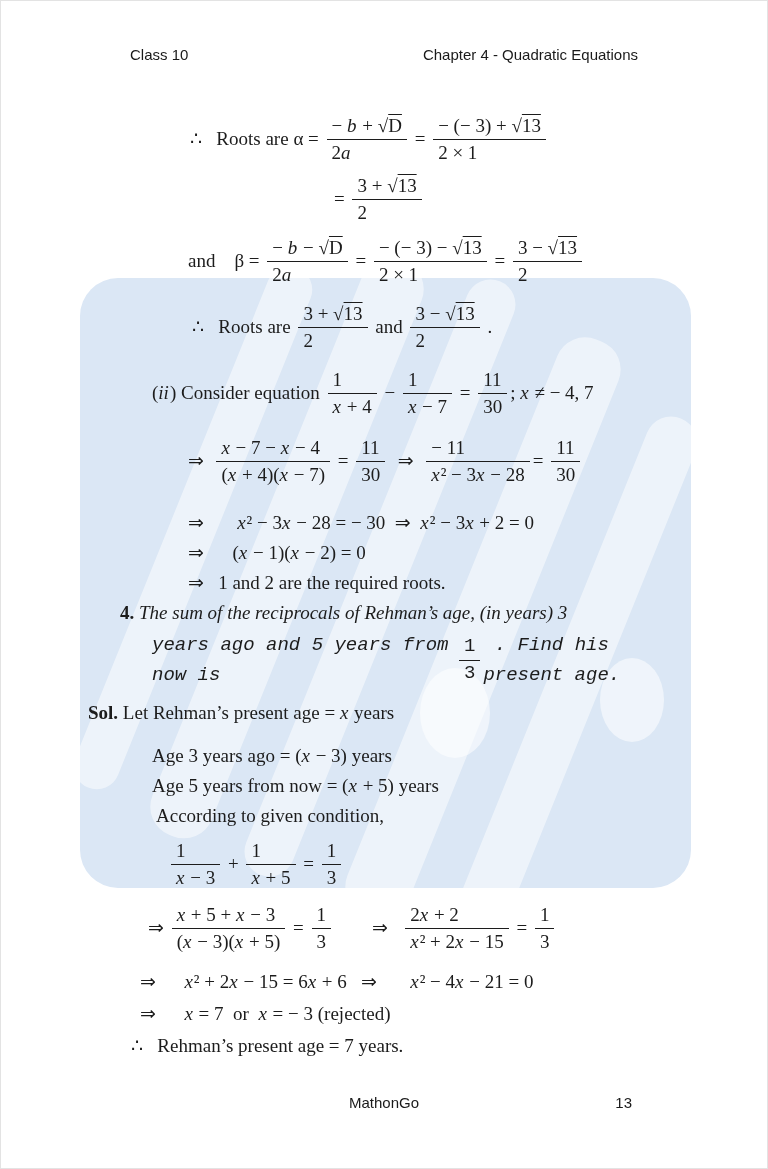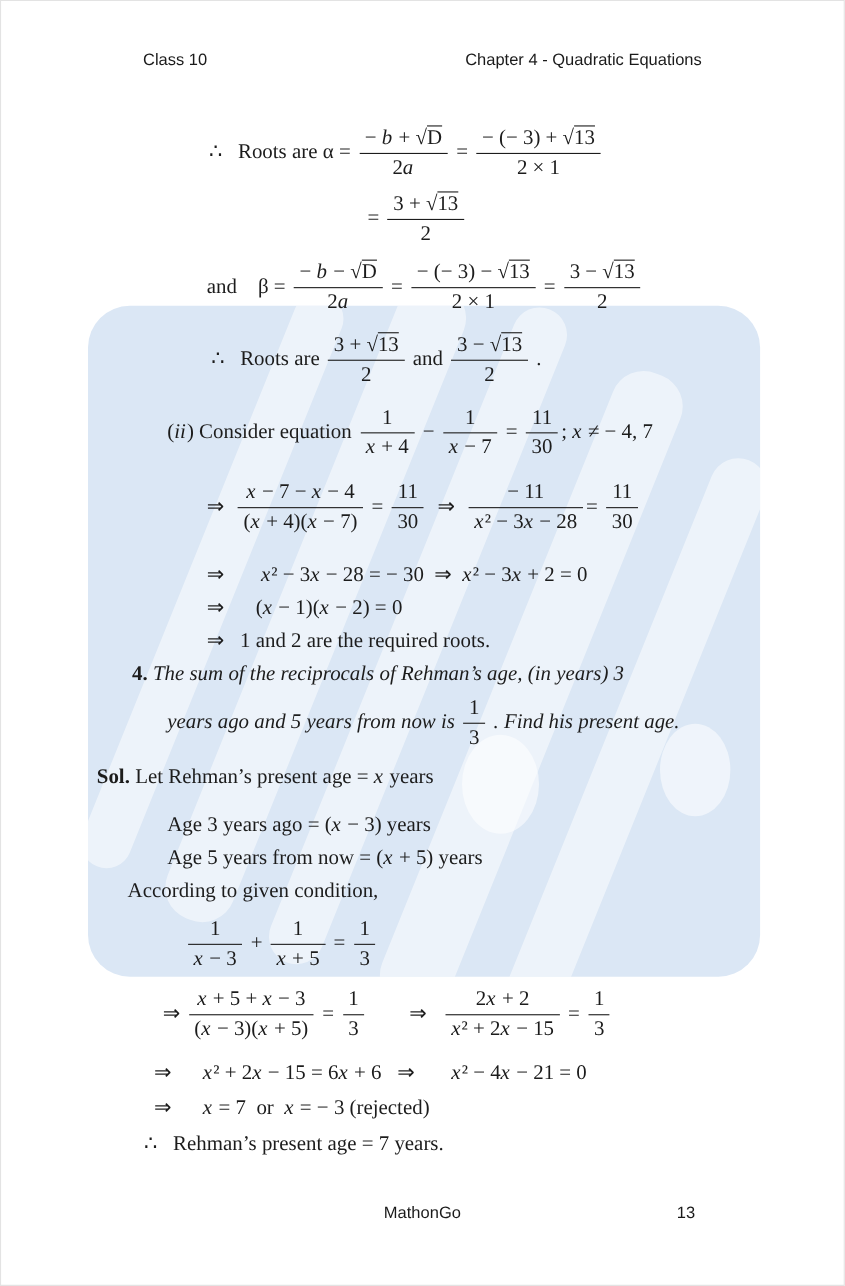--- a/index.html
+++ b/index.html
@@ -39,21 +39,21 @@
     font-size:19px;
   }
   .mline{
     white-space:pre-wrap;line-height:30px;min-height:28px;
     display:flex;align-items:center;flex-wrap:nowrap;
   }
   .mline .seg{white-space:pre-wrap;}
   .st-b{font-weight:bold;}
   .st-i{font-style:italic;}
   .frac{
-    display:inline-flex;flex-direction:column;text-align:center;
+    display:inline-flex;flex-direction:column;
     vertical-align:middle;margin:0 3px;line-height:25px;padding:1px 0;
   }
   .frac .num{border-bottom:1.5px solid #1c1c1c;padding:0 5px 1px;}
   .frac .den{padding:0 5px;}
   .sqb{text-decoration:overline;}
   i{padding-right:1px;}
 </style>
 </head>
 <body>
 
@@ -76,25 +76,25 @@
     <div class="mline" style="margin-left: 102px; margin-top: 0px;"><span class="seg">∴   Roots are α = </span><span class="frac"><span class="num">− <i>b</i> + <span>√<span class="sqb">D</span></span></span><span class="den">2<i>a</i></span></span><span class="seg"> = </span><span class="frac"><span class="num">− (− 3) + <span>√<span class="sqb">13</span></span></span><span class="den">2 × 1</span></span></div>
     <div class="mline" style="margin-left: 246px; margin-top: 6px;"><span class="seg">= </span><span class="frac"><span class="num">3 + <span>√<span class="sqb">13</span></span></span><span class="den">2</span></span></div>
     <div class="mline" style="margin-left: 100px; margin-top: 8px;"><span class="seg">and    β = </span><span class="frac"><span class="num">− <i>b</i> − <span>√<span class="sqb">D</span></span></span><span class="den">2<i>a</i></span></span><span class="seg"> = </span><span class="frac"><span class="num">− (− 3) − <span>√<span class="sqb">13</span></span></span><span class="den">2 × 1</span></span><span class="seg"> = </span><span class="frac"><span class="num">3 − <span>√<span class="sqb">13</span></span></span><span class="den">2</span></span></div>
     <div class="mline" style="margin-left: 104px; margin-top: 12px;"><span class="seg">∴   Roots are </span><span class="frac"><span class="num">3 + <span>√<span class="sqb">13</span></span></span><span class="den">2</span></span><span class="seg"> and </span><span class="frac"><span class="num">3 − <span>√<span class="sqb">13</span></span></span><span class="den">2</span></span><span class="seg"> .</span></div>
     <div class="mline" style="margin-left: 64px; margin-top: 12px;"><span class="seg">(<i>ii</i>) Consider equation </span><span class="frac"><span class="num">1</span><span class="den"><i>x</i> + 4</span></span><span class="seg"> − </span><span class="frac"><span class="num">1</span><span class="den"><i>x</i> − 7</span></span><span class="seg"> = </span><span class="frac"><span class="num">11</span><span class="den">30</span></span><span class="seg">; <i>x</i> ≠ − 4, 7</span></div>
     <div class="mline" style="margin-left: 100px; margin-top: 14px;"><span class="seg">⇒  </span><span class="frac"><span class="num"><i>x</i> − 7 − <i>x</i> − 4</span><span class="den">(<i>x</i> + 4)(<i>x</i> − 7)</span></span><span class="seg"> = </span><span class="frac"><span class="num">11</span><span class="den">30</span></span><span class="seg">  ⇒  </span><span class="frac"><span class="num">− 11</span><span class="den"><i>x</i>² − 3<i>x</i> − 28</span></span><span class="seg">= </span><span class="frac"><span class="num">11</span><span class="den">30</span></span></div>
     <div class="mline" style="margin-left: 100px; margin-top: 20px; text-align: right;"><span class="seg">⇒       <i>x</i>² − 3<i>x</i> − 28 = − 30  ⇒  <i>x</i>² − 3<i>x</i> + 2 = 0</span></div>
     <div class="mline" style="margin-left: 100px; margin-top: 0px;"><span class="seg">⇒      (<i>x</i> − 1)(<i>x</i> − 2) = 0</span></div>
     <div class="mline" style="margin-left: 100px; margin-top: 0px;"><span class="seg">⇒   1 and 2 are the required roots.</span></div>
     <div class="mline" style="margin-left: 32px; margin-top: 0px;"><span class="seg st-b">4.</span><span class="seg st-i"> The sum of the reciprocals of Rehman’s age, (in years) 3</span></div>
-    <div class="mline" style="margin-left: 64px; margin-top: 2px;"><span class="seg st-i">years ago and 5 years from now is </span><span class="frac"><span class="num">1</span><span class="den">3</span></span><span class="seg st-i"> . Find his present age.</span></div>
+    <div class="mline" style="margin-left: 64px; margin-top: 2px; font-family: Liberation Mono, monospace;"><span class="seg st-i">years ago and 5 years from now is </span><span class="frac"><span class="num">1</span><span class="den">3</span></span><span class="seg st-i"> . Find his present age.</span></div>
     <div class="mline" style="margin-left: 0px; margin-top: 8px;"><span class="seg st-b">Sol.</span><span class="seg"> Let Rehman’s present age = <i>x</i> years</span></div>
     <div class="mline" style="margin-left: 64px; margin-top: 13px;"><span class="seg">Age 3 years ago = (<i>x</i> − 3) years</span></div>
     <div class="mline" style="margin-left: 64px; margin-top: 0px;"><span class="seg">Age 5 years from now = (<i>x</i> + 5) years</span></div>
-    <div class="mline" style="margin-left: 28px; margin-top: 0px; text-align: right;"><span class="seg">According to given condition,</span></div>
+    <div class="mline" style="margin-left: 68px; margin-top: 0px; text-align: right;"><span class="seg">According to given condition,</span></div>
     <div class="mline" style="margin-left: 80px; margin-top: 6px;"><span class="frac"><span class="num">1</span><span class="den"><i>x</i> − 3</span></span><span class="seg"> + </span><span class="frac"><span class="num">1</span><span class="den"><i>x</i> + 5</span></span><span class="seg"> = </span><span class="frac"><span class="num">1</span><span class="den">3</span></span></div>
     <div class="mline" style="margin-left: 60px; margin-top: 10px;"><span class="seg">⇒ </span><span class="frac"><span class="num"><i>x</i> + 5 + <i>x</i> − 3</span><span class="den">(<i>x</i> − 3)(<i>x</i> + 5)</span></span><span class="seg"> = </span><span class="frac"><span class="num">1</span><span class="den">3</span></span><span class="seg">        ⇒   </span><span class="frac"><span class="num">2<i>x</i> + 2</span><span class="den"><i>x</i>² + 2<i>x</i> − 15</span></span><span class="seg"> = </span><span class="frac"><span class="num">1</span><span class="den">3</span></span></div>
     <div class="mline" style="margin-left: 52px; margin-top: 12px;"><span class="seg">⇒      <i>x</i>² + 2<i>x</i> − 15 = 6<i>x</i> + 6   ⇒       <i>x</i>² − 4<i>x</i> − 21 = 0</span></div>
     <div class="mline" style="margin-left: 52px; margin-top: 2px;"><span class="seg">⇒      <i>x</i> = 7  or  <i>x</i> = − 3 (rejected)</span></div>
     <div class="mline" style="margin-left: 43px; margin-top: 2px;"><span class="seg">∴   Rehman’s present age = 7 years.</span></div>
   </div>
 
 <div class="hf footer">
   <span class="brand">MathonGo</span>
   <span class="pageno">13</span>

